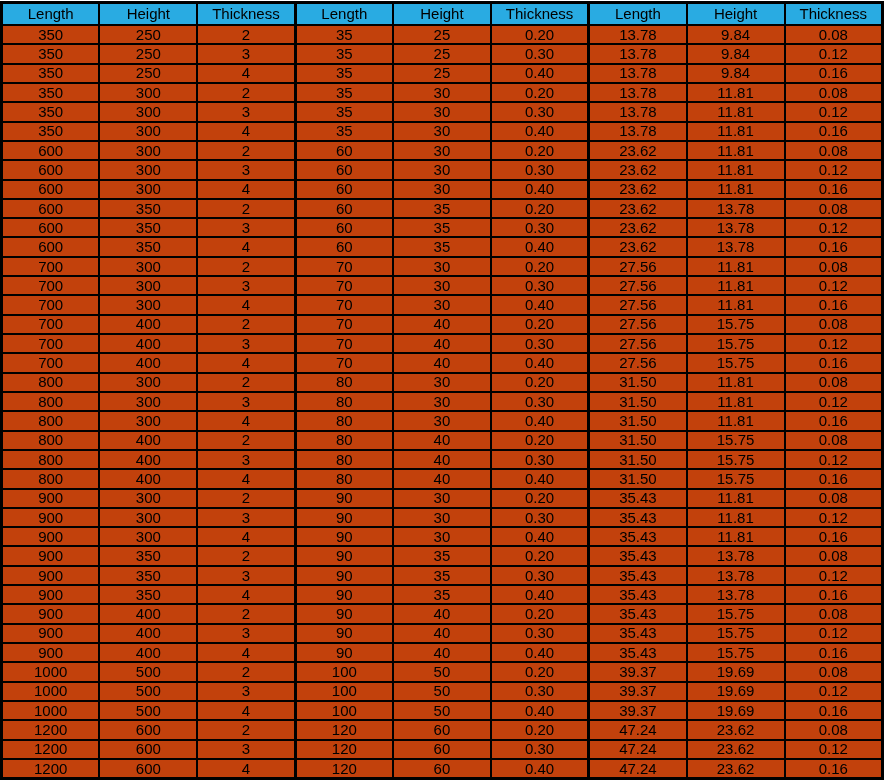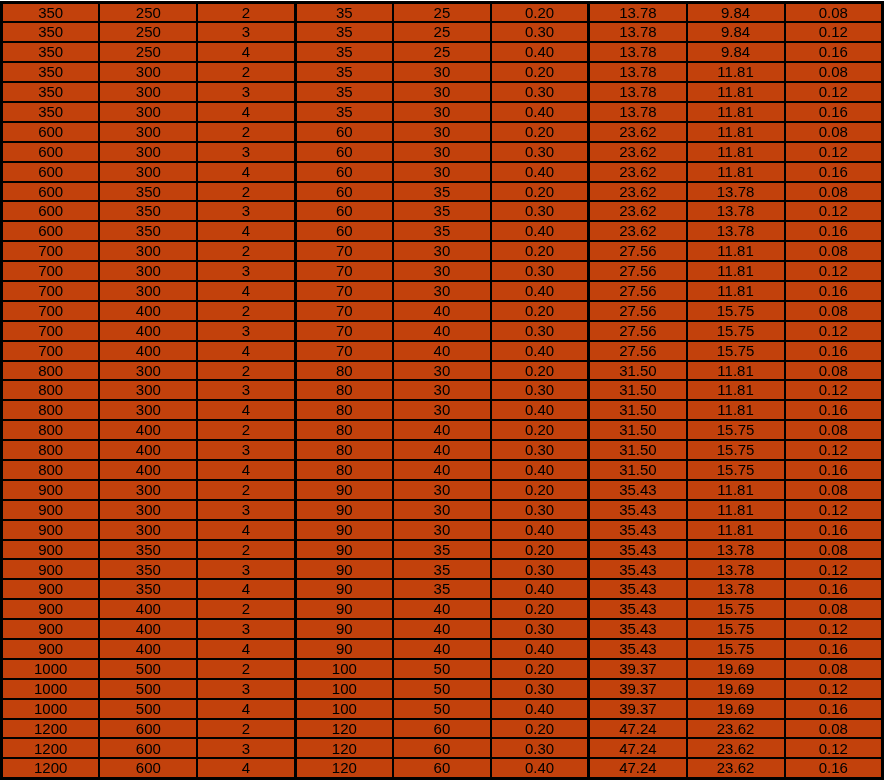--- a/index.html
+++ b/index.html
@@ -69,20 +69,31 @@
         <col style="width:11.111%">
         <col style="width:11.111%">
       <col style="width:11.111%">
         <col style="width:11.111%">
         <col style="width:11.111%">
       <col style="width:11.111%">
         <col style="width:11.111%">
         <col style="width:11.112%">
     </colgroup>
     <thead>
+      <tr class="column-header-row">
+        <th class="gs">Length</th>
+        <th>Height</th>
+        <th>Thickness</th>
+        <th class="gs">Length</th>
+        <th>Height</th>
+        <th>Thickness</th>
+        <th class="gs">Length</th>
+        <th>Height</th>
+        <th>Thickness</th>
+      </tr>
     </thead>
     <tbody id="table-body">
         <tr>
           <td class="gs">350</td>
           <td>250</td>
           <td>2</td>
           <td class="gs">35</td>
           <td>25</td>
           <td>0.20</td>
           <td class="gs">13.78</td>

